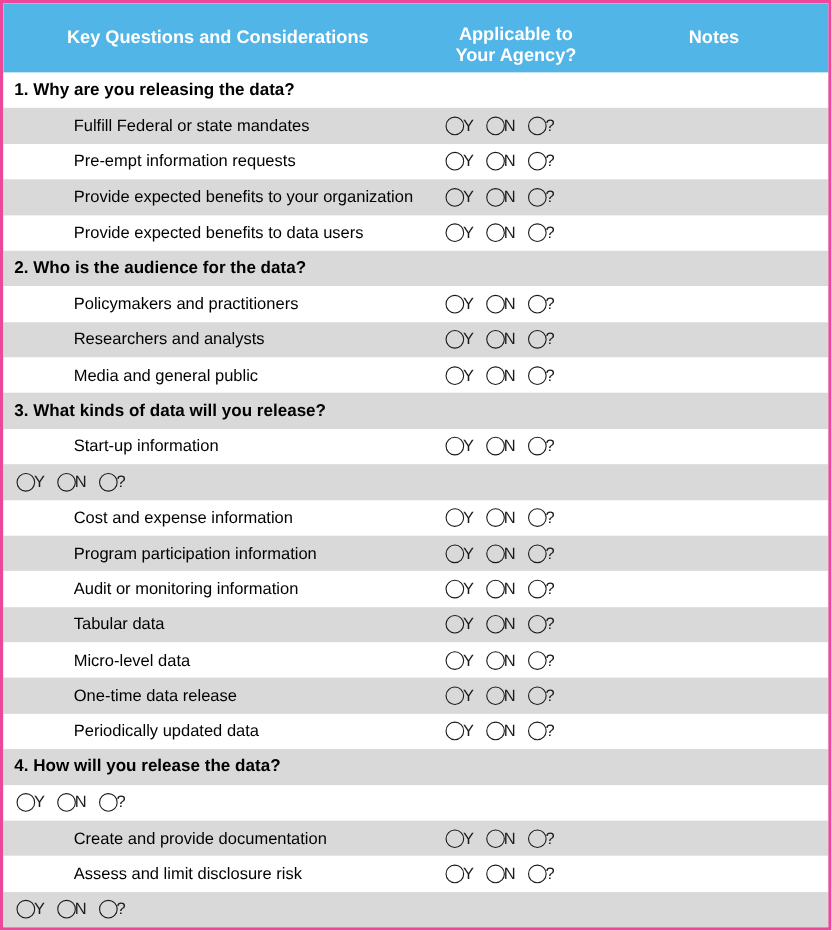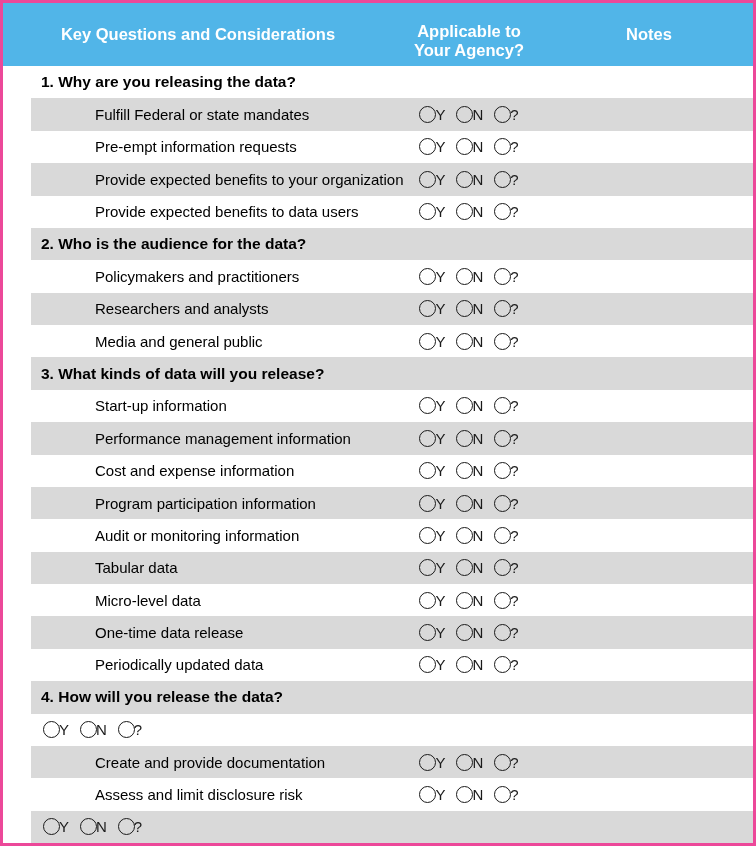--- a/index.html
+++ b/index.html
@@ -44,21 +44,20 @@
   }
   .th-questions { width: 390px; }
   .th-applicable { width: 152px; margin-top: 12px; }
   .th-notes { width: 208px; }
 
   
   .tbody {
     flex: 1 1 auto;
     display: flex;
     flex-direction: column;
-    margin-left: 28px;
   }
 
   .row {
     display: flex;
     align-items: center;
     flex: 1 1 0;
     min-height: 0;
     box-sizing: border-box;
   }
   .row.shade-gray { background: #D9D9D9; }
@@ -287,21 +286,20 @@
             <span class="opt-text">N</span>
           </span>
           <span class="opt">
             <span class="bubble"></span>
             <span class="opt-text">?</span>
           </span>
         </div>
         <div class="cell-notes"></div>
       </div>
       <div class="row item shade-gray">
-        <div class="cell-label">Performance management information</div>
         <div class="cell-applicable">
           <span class="opt">
             <span class="bubble"></span>
             <span class="opt-text">Y</span>
           </span>
           <span class="opt">
             <span class="bubble"></span>
             <span class="opt-text">N</span>
           </span>
           <span class="opt">

